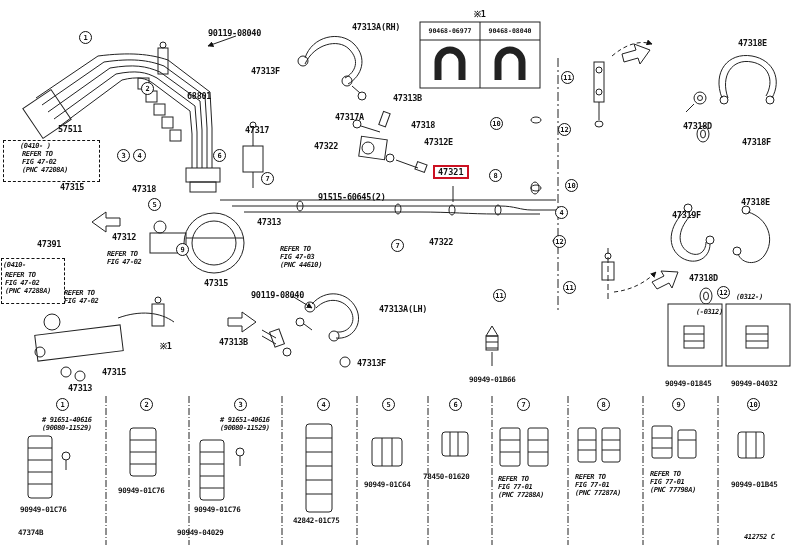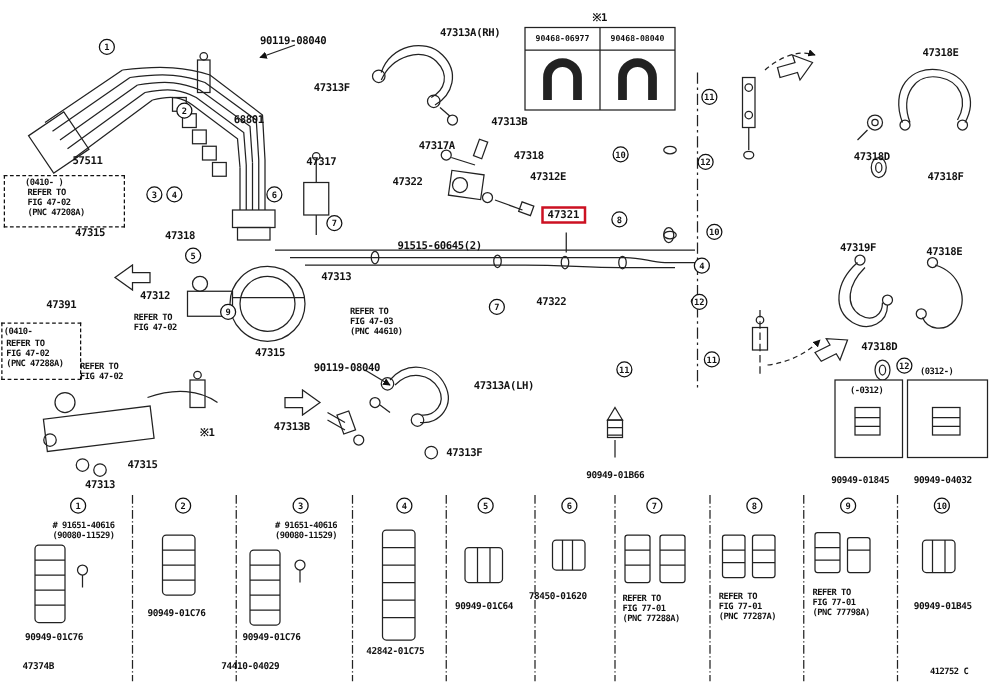--- a/index.html
+++ b/index.html
@@ -3,21 +3,21 @@
 <meta charset="utf-8">
 <style>
   * { margin:0; padding:0; box-sizing:border-box; }
   html,body { background:#ffffff; }
   .canvas {
     position:relative; width:796px; height:549px; background:#fff;
     font-family:"DejaVu Sans Mono","Liberation Mono",monospace; color:#111; overflow:hidden;
   }
   .lw { position:absolute; left:0; top:0; }
   .lbl { position:absolute; font-size:8.5px; font-weight:bold; white-space:nowrap; letter-spacing:-0.3px; }
-  .sm  { font-size:7px; letter-spacing:-0.4px; }
+  .sm  { font-size:7px; letter-spacing:-0.4px;font-style:italic; }
   .sm div { line-height:8px; }
   .lg  { font-size:7.5px; }
   .co {
     position:absolute; width:13px; height:13px; border:1px solid #111; border-radius:50%;
     background:#fff; font-size:7px; font-weight:bold;
     display:flex; align-items:center; justify-content:center; z-index:3;
   }
   .hl {
     position:absolute; border:2px solid #cc1122; background:#fff; padding:0 3px;
     font-size:8.5px; font-weight:bold; z-index:3;
@@ -267,24 +267,24 @@
   <span class="lbl" style="left:132px;top:184px">47318</span>
   <span class="lbl" style="left:318px;top:192px">91515-60645(2)</span>
   <span class="lbl" style="left:257px;top:217px">47313</span>
   <span class="lbl" style="left:112px;top:232px">47312</span>
   <span class="lbl" style="left:429px;top:237px">47322</span>
   <span class="lbl" style="left:37px;top:239px">47391</span>
   <span class="lbl sm" style="left:3px;top:261px">(0410-</span>
   <span class="lbl" style="left:204px;top:278px">47315</span>
   <span class="lbl" style="left:251px;top:290px">90119-08040</span>
   <span class="lbl" style="left:379px;top:304px">47313A(LH)</span>
-  <span class="lbl" style="left:672px;top:194px">47319F</span>
+  <span class="lbl" style="left:672px;top:210px">47319F</span>
   <span class="lbl" style="left:741px;top:197px">47318E</span>
   <span class="lbl" style="left:689px;top:273px">47318D</span>
-  <span class="lbl sm" style="left:680px;top:308px">(-0312)</span>
+  <span class="lbl sm" style="left:696px;top:308px">(-0312)</span>
   <span class="lbl sm" style="left:736px;top:293px">(0312-)</span>
   <span class="lbl" style="left:219px;top:337px">47313B</span>
   <span class="lbl" style="left:357px;top:358px">47313F</span>
   <span class="lbl" style="left:160px;top:340px">※1</span>
   <span class="lbl lg" style="left:469px;top:375px">90949-01B66</span>
   <span class="lbl lg" style="left:665px;top:379px">90949-01845</span>
   <span class="lbl lg" style="left:731px;top:379px">90949-04032</span>
   <span class="lbl" style="left:102px;top:367px">47315</span>
   <span class="lbl" style="left:68px;top:383px">47313</span>
 
@@ -356,21 +356,21 @@
   <span class="lbl lg" style="left:20px;top:505px">90949-01C76</span>
   <span class="lbl lg" style="left:18px;top:528px">47374B</span>
 
   <span class="lbl lg" style="left:118px;top:486px">90949-01C76</span>
 
   <div class="lbl sm" style="left:220px;top:416px">
     <div># 91651-40616</div>
       <div>(90080-11529)</div>
   </div>
   <span class="lbl lg" style="left:194px;top:505px">90949-01C76</span>
-  <span class="lbl lg" style="left:177px;top:528px">74410-04029</span>
+  <span class="lbl lg" style="left:177px;top:528px">90949-04029</span>
 
   <span class="lbl lg" style="left:293px;top:516px">42842-01C75</span>
   <span class="lbl lg" style="left:364px;top:480px">90949-01C64</span>
   <span class="lbl lg" style="left:423px;top:472px">78450-01620</span>
 
   <div class="lbl sm" style="left:498px;top:475px">
     <div>REFER TO</div>
       <div>FIG 77-01</div>
       <div>(PNC 77288A)</div>
   </div>

